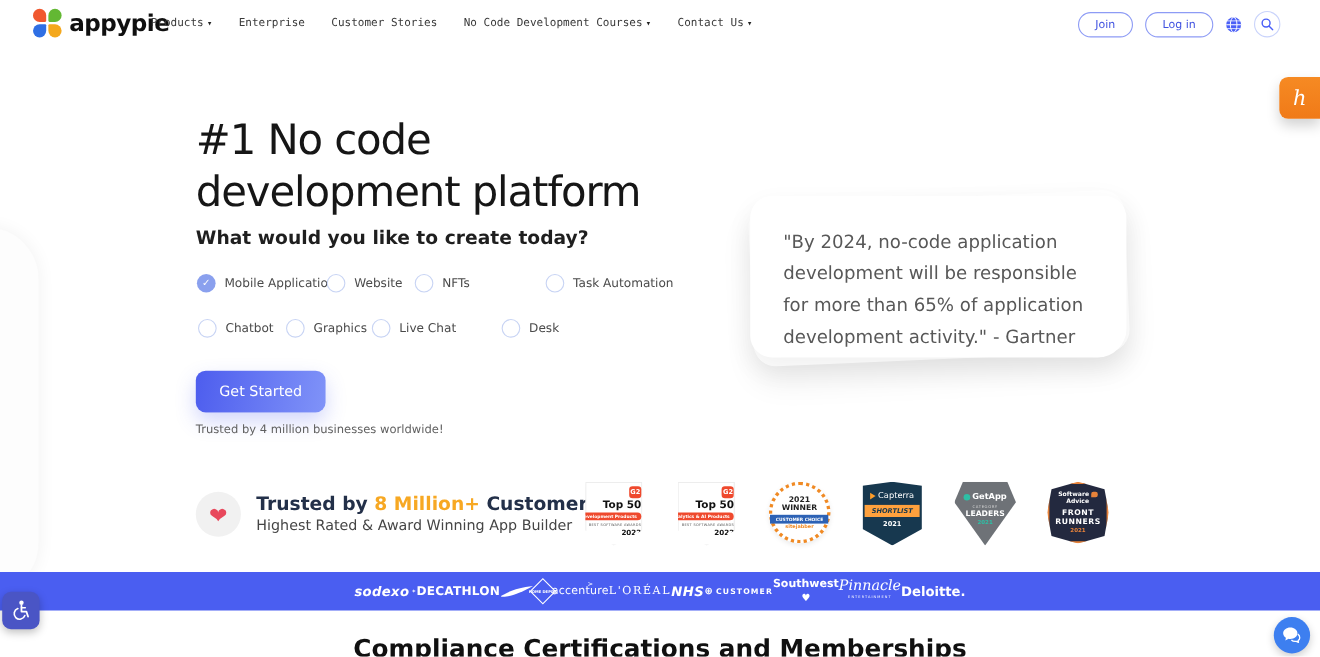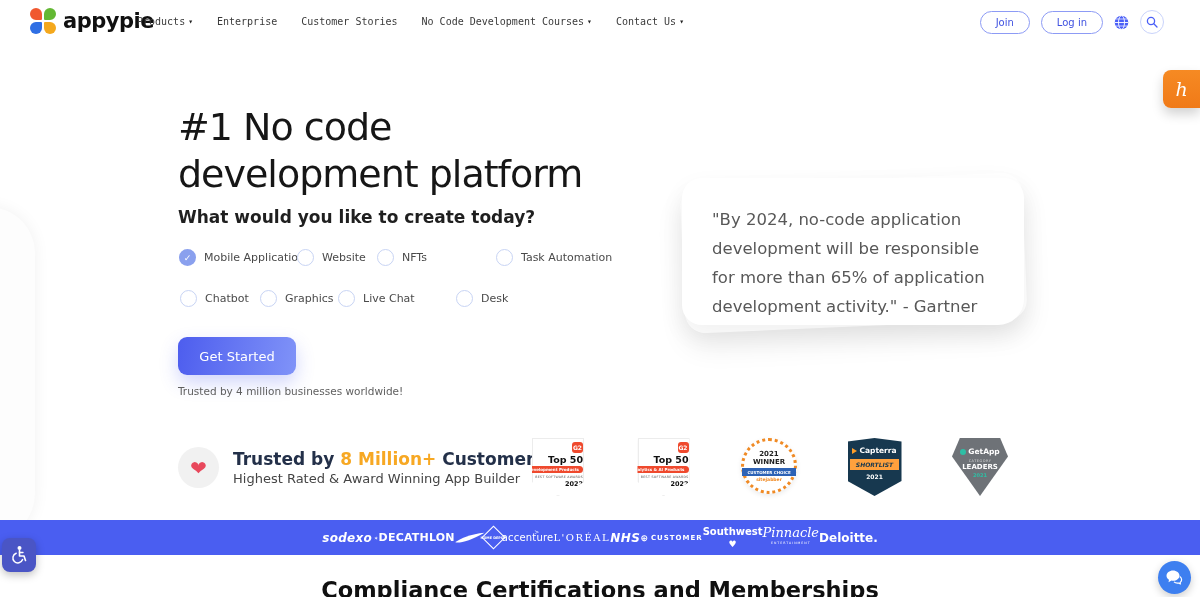--- a/index.html
+++ b/index.html
@@ -62,21 +62,21 @@
   .g2-top { font-size:9.5px; font-weight:700; color:#111; margin-top:1px; }
   .g2-pill { background:#EF492D; color:#fff; font-size:4px; font-weight:700; border-radius:5px; padding:1px 4px; margin-top:1px; white-space:nowrap; }
   .g2-small { font-size:3.2px; color:#555; margin-top:2px; letter-spacing:0.3px; }
   .g2-year { font-size:6.5px; font-weight:700; color:#111; margin-top:1px; }
   .sj-circle { width:56px; height:56px; border-radius:50%; border:3px dotted #F08A24; background:#fff; display:flex; flex-direction:column; align-items:center; justify-content:center; box-shadow:0 2px 5px rgba(0,0,0,0.08); }
   .sj-y { font-size:7px; font-weight:700; color:#222; }
   .sj-w { font-size:7px; font-weight:700; color:#222; }
   .sj-ribbon { background:#2D62B5; color:#fff; font-size:4px; font-weight:700; padding:1.5px 5px; margin:2px 0 1px; white-space:nowrap; }
   .sj-brand { font-size:4.5px; color:#F08A24; font-weight:700; }
   .cap-shield { width:54px; height:58px; background:#17384F; clip-path:polygon(0 6%,50% 0,100% 6%,100% 74%,50% 100%,0 74%); display:flex; flex-direction:column; align-items:center; padding-top:8px; }
-  .cap-name { color:#fff; font-size:7.5px; font-weight:700; display:flex; align-items:center; gap:2px; }
+  .cap-name { color:#fff; font-size:7.5px; font-weight:400; display:flex; align-items:center; gap:2px; }
   .cap-tri { width:0; height:0; border-left:5px solid #FF9D28; border-top:3px solid transparent; border-bottom:3px solid transparent; }
   .cap-banner { background:#FFA13D; color:#17384F; font-size:6px; font-weight:700; font-style:italic; padding:2px 6px; margin-top:4px; white-space:nowrap; }
   .cap-year { color:#fff; font-size:6px; font-weight:700; margin-top:3px; }
   .ga-diamond { width:56px; height:58px; background:#6E7277; clip-path:polygon(14% 0,86% 0,100% 32%,50% 100%,0 32%); display:flex; flex-direction:column; align-items:center; padding-top:9px; box-shadow:0 2px 5px rgba(0,0,0,0.15); }
   .ga-name { color:#fff; font-size:7.5px; font-weight:700; display:flex; align-items:center; gap:2px; }
   .ga-dot { width:6px; height:6px; border-radius:50%; background:#2EBFA5; }
   .ga-cat { color:#d7d7d7; font-size:3.5px; letter-spacing:0.5px; margin-top:3px; }
   .ga-lead { color:#fff; font-size:7px; font-weight:700; }
   .ga-year { color:#2EBFA5; font-size:5px; font-weight:700; margin-top:1px; }
   .sa-hex { width:56px; height:56px; background:#23293F; border:2px solid #E8833A; border-radius:10px; transform:rotate(0.001deg); clip-path:polygon(50% 0,93% 12%,100% 50%,93% 88%,50% 100%,7% 88%,0 50%,7% 12%); display:flex; flex-direction:column; align-items:center; justify-content:center; }
@@ -270,20 +270,30 @@
       <div class="ga-diamond">
         <div class="ga-name">
           <span class="ga-dot"></span>
           <span>GetApp</span>
         </div>
         <div class="ga-cat">CATEGORY</div>
         <div class="ga-lead">LEADERS</div>
         <div class="ga-year">2021</div>
       </div>
     </div>
+    <div class="badge">
+      <div class="sa-hex">
+        <div class="sa-name">
+          <span><span>Software</span><br><span>Advice</span></span>
+          <span class="sa-bub"></span>
+        </div>
+        <div class="sa-front">FRONT RUNNERS</div>
+        <div class="sa-year">2021</div>
+      </div>
+    </div>
   </div>
 
   <div class="brandbar">
     <span class="brand b-sodexo">
         <span>sodexo</span>
         <sup>✶</sup>
       </span>
     <span class="brand b-decathlon">DECATHLON</span>
     <span class="brand">
       <svg width="30" height="11" viewBox="0 0 32 11">

